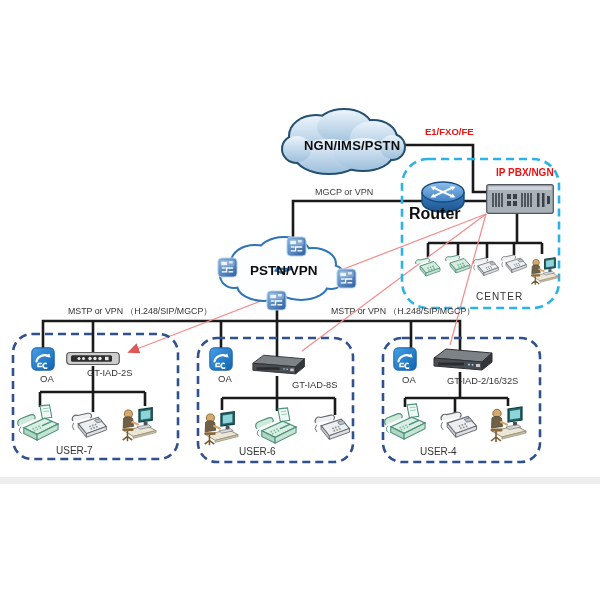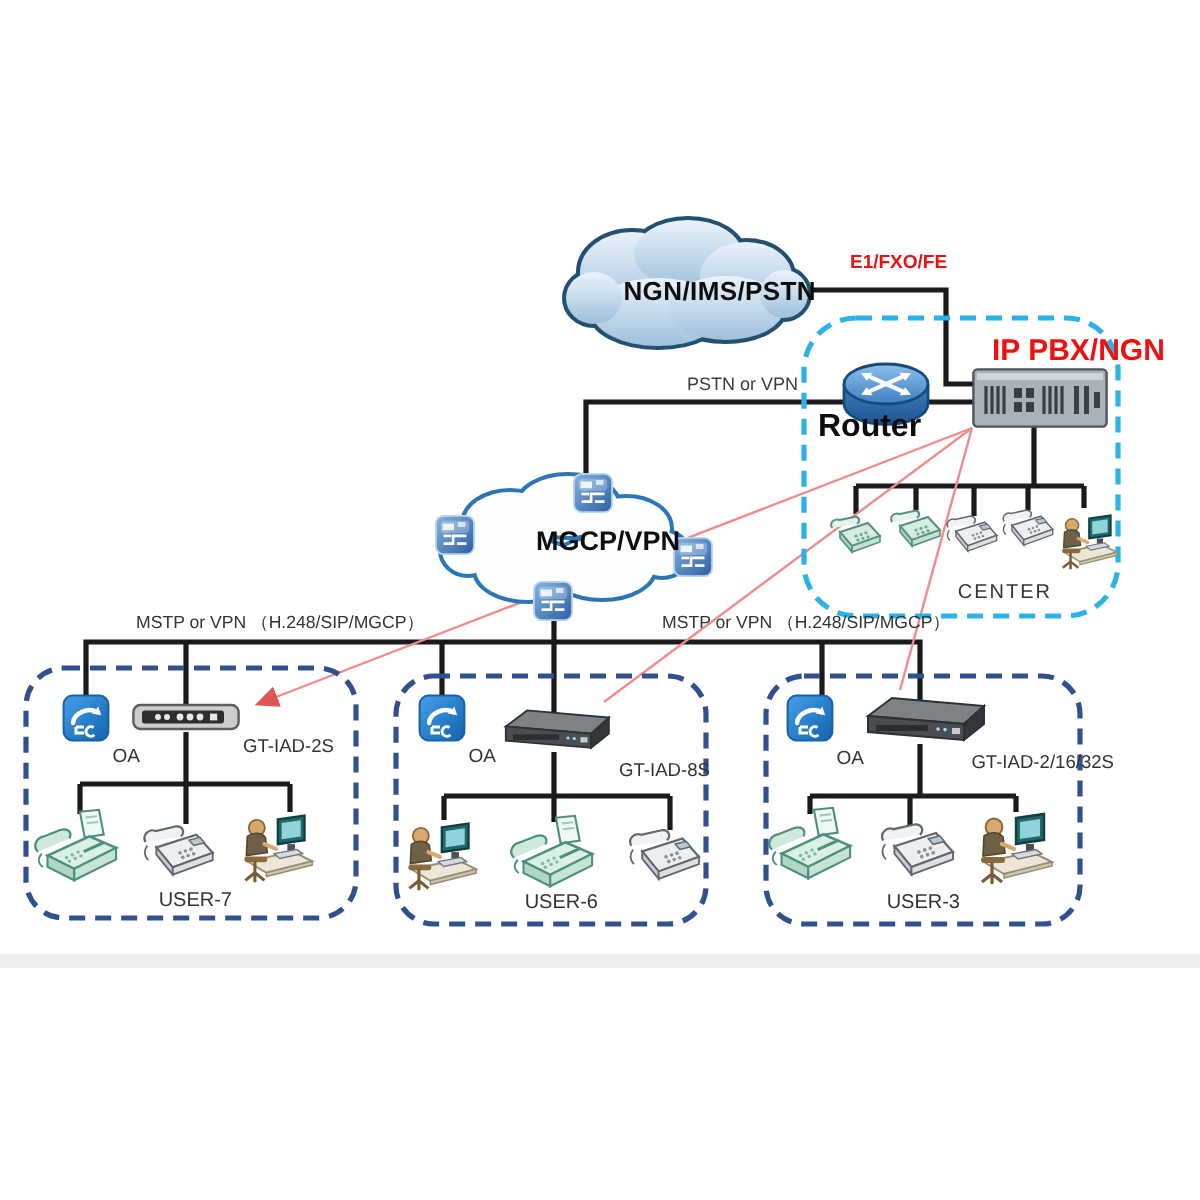--- a/index.html
+++ b/index.html
@@ -1,20 +1,20 @@
 <!DOCTYPE html>
 <html><head>
 <meta charset="utf-8">
 <style>
   html,body{margin:0;padding:0;background:#fff;}
   #stage{position:relative;width:600px;height:600px;background:#ffffff;overflow:hidden;
          font-family:"Liberation Sans",sans-serif;}
   #wiring{position:absolute;left:0;top:0;width:600px;height:600px;}
   .lbl{position:absolute;white-space:nowrap;color:#222;padding-left:12px;}
-  .c{text-align:right;}
+  .c{text-align:left;}
   .icon{position:absolute;display:block;}
   .icon svg{width:100%;height:100%;display:block;}
   .red{color:#ee1111;font-weight:bold;}
   .bold{font-weight:bold;}
   #pageband{position:absolute;left:0;top:477px;width:600px;height:7px;background:#ededed;}
 </style>
 </head>
 <body>
 
 <div id="stage">
@@ -390,34 +390,34 @@
       </svg>
     </span>
   <span class="icon" style="left:484px;top:400px;width:44px;height:46px">
       <svg viewBox="0 0 44 46">
         <use href="#sym-ws"></use>
       </svg>
     </span>
 
   <div class="lbl bold c" style="left:292px;top:138px;width:104px;font-size:13px;color:#0d0d0d;letter-spacing:0.2px">NGN/IMS/PSTN</div>
   <div class="lbl red" style="left:413px;top:126px;font-size:9.5px">E1/FXO/FE</div>
-  <div class="lbl c" style="left:303px;top:187px;width:84px;font-size:9px;color:#3c3c3c">PSTN or VPN</div>
+  <div class="lbl c" style="left:303px;top:187px;width:84px;font-size:9px;color:#3c3c3c">MGCP or VPN</div>
   <div class="lbl bold" style="left:397px;top:205px;font-size:16px;color:#0d0d0d">Router</div>
-  <div class="lbl red c" style="left:484px;top:167px;width:72px;font-size:15px">IP PBX/NGN</div>
-  <div class="lbl bold c" style="left:238px;top:263px;width:90px;font-size:13.5px;color:#0d0d0d">MGCP/VPN</div>
+  <div class="lbl red c" style="left:484px;top:167px;width:72px;font-size:10px">IP PBX/NGN</div>
+  <div class="lbl bold c" style="left:238px;top:263px;width:90px;font-size:13.5px;color:#0d0d0d">PSTN/VPN</div>
   <div class="lbl c" style="left:56px;top:306px;width:140px;font-size:8.8px;color:#333">MSTP or VPN （H.248/SIP/MGCP）</div>
   <div class="lbl c" style="left:319px;top:306px;width:140px;font-size:8.8px;color:#333">MSTP or VPN （H.248/SIP/MGCP）</div>
   <div class="lbl c" style="left:464px;top:291px;width:50px;font-size:10px;color:#333;letter-spacing:1px">CENTER</div>
 
   <div class="lbl c" style="left:28px;top:373px;width:30px;font-size:9.5px;color:#333">OA</div>
   <div class="lbl c" style="left:75px;top:368px;width:80px;font-size:9.3px;color:#333">GT-IAD-2S</div>
   <div class="lbl c" style="left:44px;top:445px;width:60px;font-size:10px;color:#333">USER-7</div>
 
   <div class="lbl c" style="left:206px;top:373px;width:30px;font-size:9.5px;color:#333">OA</div>
-  <div class="lbl c" style="left:263px;top:380px;width:80px;font-size:9.3px;color:#333">GT-IAD-8S</div>
+  <div class="lbl c" style="left:280px;top:380px;width:80px;font-size:9.3px;color:#333">GT-IAD-8S</div>
   <div class="lbl c" style="left:227px;top:446px;width:60px;font-size:10px;color:#333">USER-6</div>
 
   <div class="lbl c" style="left:390px;top:374px;width:30px;font-size:9.5px;color:#333">OA</div>
   <div class="lbl c" style="left:435px;top:376px;width:110px;font-size:9.3px;color:#333">GT-IAD-2/16/32S</div>
-  <div class="lbl c" style="left:408px;top:446px;width:60px;font-size:10px;color:#333">USER-3</div>
+  <div class="lbl c" style="left:408px;top:446px;width:60px;font-size:10px;color:#333">USER-4</div>
 
   <div id="pageband"></div>
 </div>
 
 </body></html>

